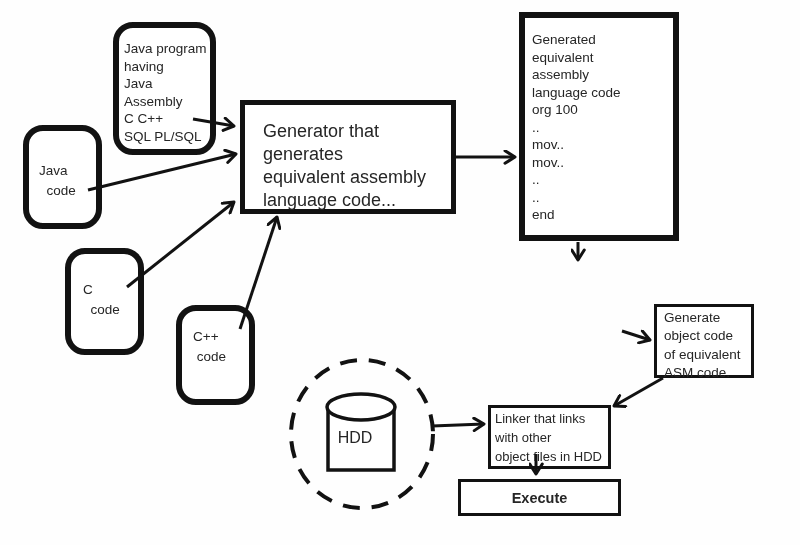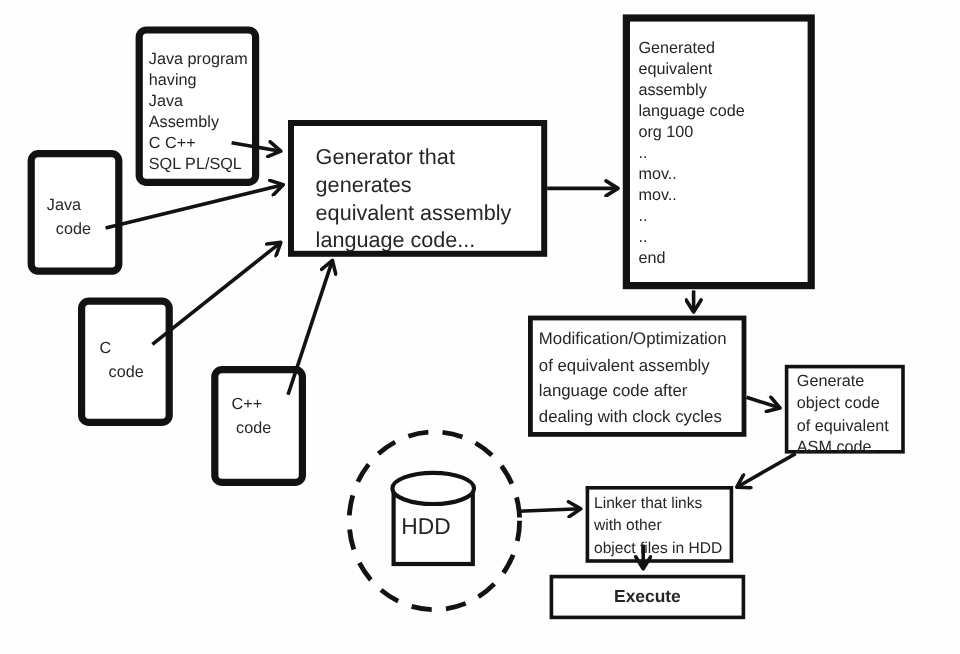--- a/index.html
+++ b/index.html
@@ -14,34 +14,34 @@
   .node{
     position:absolute;
     box-sizing:border-box;
     background:#fff;
     border:3px solid #121212;
     white-space:pre-wrap;
     font-size:18px;
     line-height:1.27;
     z-index:1;
   }
-  .rounded{border-width:6px;border-radius:9px;}
+  .rounded{border-width:6px;border-radius:20px;}
   #java-program{left:113px;top:22px;width:103px;height:133px;padding:12px 2px 0 5px;font-size:13.5px;line-height:1.3;}
   #java-code{left:23px;top:125px;width:79px;height:104px;padding:30px 0 0 10px;font-size:13.5px;line-height:1.5;}
   #c-code{left:65px;top:248px;width:79px;height:107px;padding:26px 0 0 12px;font-size:13.5px;line-height:1.5;}
   #cpp-code{left:176px;top:305px;width:79px;height:100px;padding:16px 0 0 11px;font-size:13.5px;line-height:1.5;}
   #generator{left:240px;top:100px;width:216px;height:114px;border-width:5px;padding:15px 0 0 18px;line-height:1.28;}
   #generated-code{left:519px;top:12px;width:160px;height:229px;border-width:6px;padding:13px 0 0 7px;font-size:13.5px;line-height:1.3;}
   #modification{left:440px;top:263px;width:182px;height:101px;border-width:4px;padding:5px 0 0 5px;font-size:14px;line-height:1.55;}
   #object-code{left:654px;top:304px;width:100px;height:74px;padding:2px 0 0 7px;font-size:13.5px;line-height:1.37;}
   #linker{left:488px;top:389px;width:123px;height:64px;padding:1px 0 0 4px;font-size:13px;line-height:1.47;margin-top:16px;}
   #execute{left:458px;top:479px;width:163px;height:37px;text-align:center;padding-top:7px;font-size:14.5px;font-weight:bold;}
   #hdd-label{
     position:absolute;left:331px;top:429px;width:48px;
-    text-align:center;font-size:19px;z-index:3;
+    text-align:center;font-size:16px;z-index:3;
   }
   #arrow-layer{
     position:absolute;left:0;top:0;width:800px;height:545px;
     z-index:2;pointer-events:none;
   }
 </style>
 </head>
 <body>
 
 <div id="canvas">
@@ -71,24 +71,20 @@
 assembly
 language code
 org 100
 ..
 mov..
 mov..
 ..
 ..
 end</div>
 
-  <div class="node" id="modification">Modification/Optimization
-of equivalent assembly
-language code after
-dealing with clock cycles</div>
 
   <div class="node" id="object-code">Generate
 object code
 of equivalent
 ASM code.</div>
 
   <div class="node" id="linker">Linker that links
 with other
 object files in HDD</div>
 

